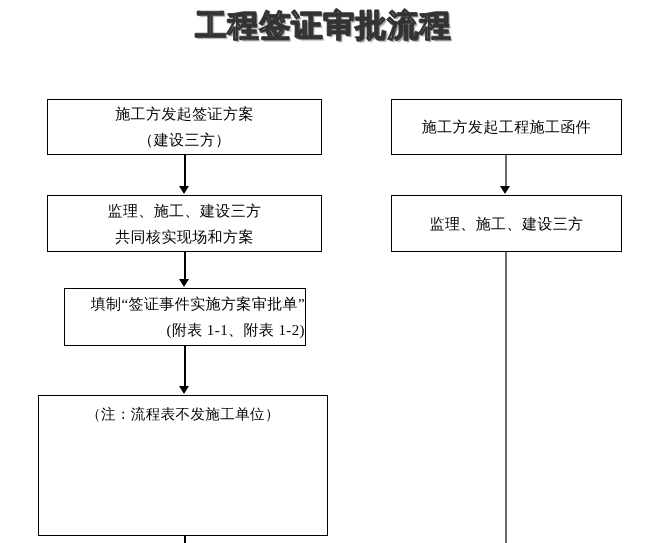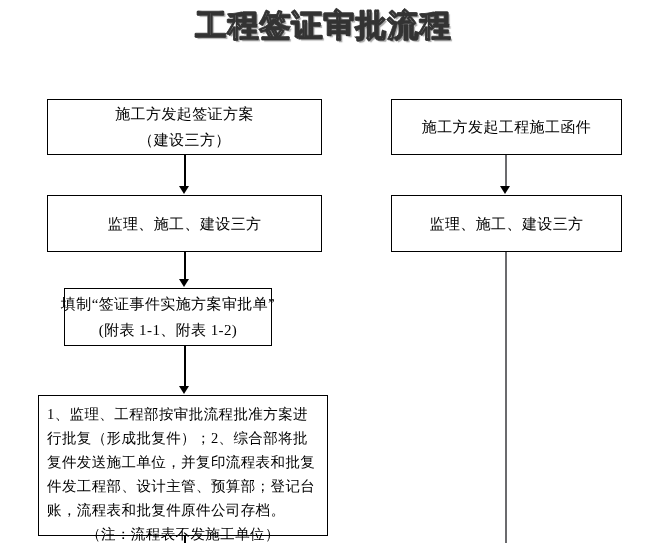--- a/index.html
+++ b/index.html
@@ -49,21 +49,21 @@
     text-align: center;
     font-size: 15px;
     line-height: 26px;
     letter-spacing: 0.4px;
   }
   .box .line { display: block; white-space: nowrap; }
 
   
   #box-initiate-scheme { left: 47px;  top: 99px;  width: 275px; height: 56px; }
   #box-verify-scheme   { left: 47px;  top: 195px; width: 275px; height: 57px; }
-  #box-fill-form       { left: 64px;  top: 288px; width: 208px; height: 58px; }
+  #box-fill-form       { left: 64px;  top: 288px; width: 242px; height: 58px; align-items: flex-end; }
   #box-approval-detail {
     left: 38px; top: 395px; width: 290px; height: 141px;
     align-items: flex-start;
     justify-content: flex-start;
     text-align: left;
     padding: 6px 8px 0 8px;
     line-height: 24px;
     font-size: 14.5px;
   }
   #box-approval-detail .line { white-space: normal; width: 100%; }
@@ -108,35 +108,35 @@
 <div class="box" id="box-initiate-scheme">
   <span class="line">施工方发起签证方案</span>
   <span class="line">（建设三方）</span>
 </div>
 
 <div class="connector" id="conn-1"></div>
 <div class="arrowhead" id="arrow-1"></div>
 
 <div class="box" id="box-verify-scheme">
   <span class="line">监理、施工、建设三方</span>
+  <span class="line">共同核实现场和方案</span>
 </div>
 
 <div class="connector" id="conn-2"></div>
 <div class="arrowhead" id="arrow-2"></div>
 
 <div class="box" id="box-fill-form">
   <span class="line">填制“签证事件实施方案审批单”</span>
   <span class="line">(附表 1-1、附表 1-2)</span>
 </div>
 
 <div class="connector" id="conn-3"></div>
 <div class="arrowhead" id="arrow-3"></div>
 
 <div class="box" id="box-approval-detail">
-  <span class="line">1、监理、工程部按审批流程批准方案进行批复（形成批复件）；2、综合部将批复件发送施工单位，并复印流程表和批复件发工程部、设计主管、预算部；登记台账，流程表和批复件原件公司存档。</span>
   <span class="line note">（注：流程表不发施工单位）</span>
 </div>
 
 <div class="connector" id="conn-4"></div>
 
 <div class="box" id="box-initiate-letter">
   <span class="line">施工方发起工程施工函件</span>
 </div>
 
 <div class="connector gray" id="conn-r1"></div>

